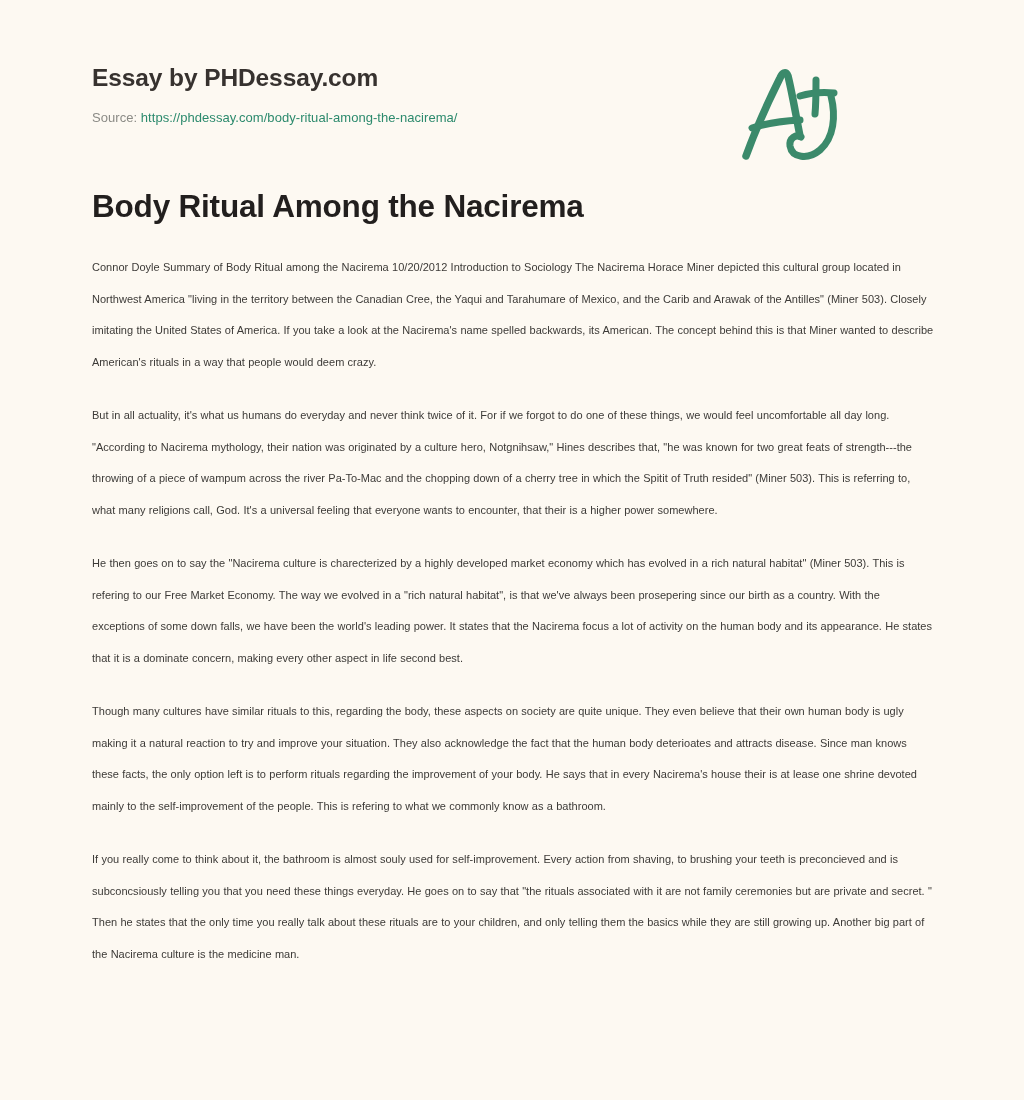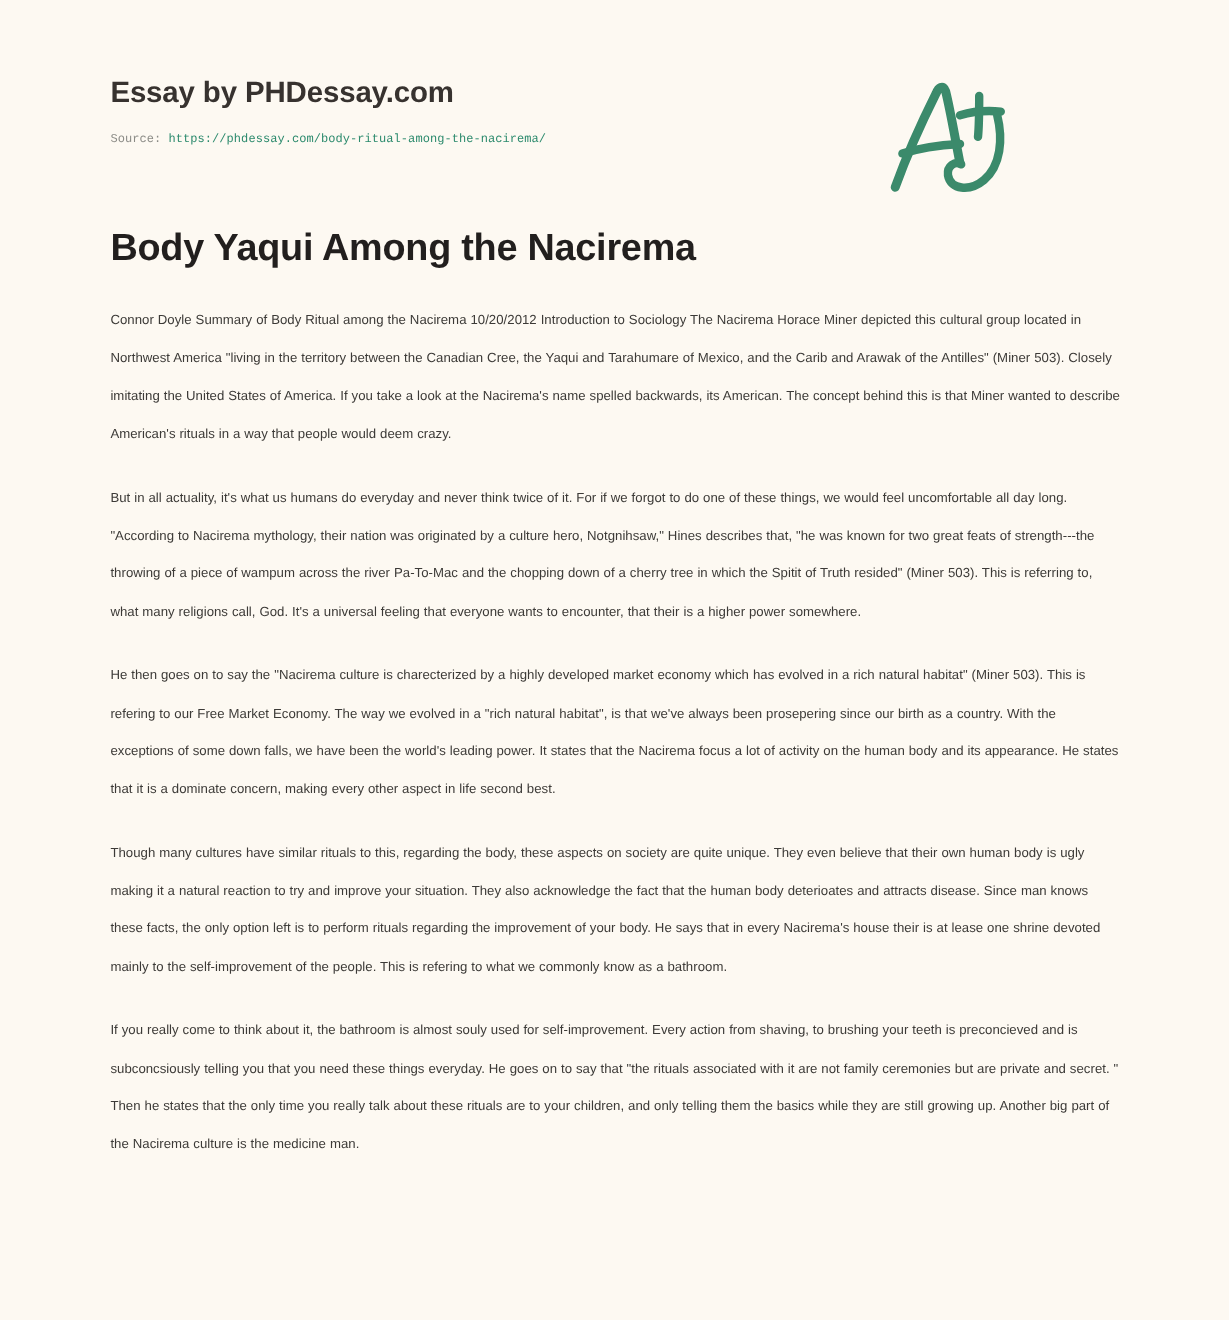--- a/index.html
+++ b/index.html
@@ -37,25 +37,24 @@
     font-size: 24.5px;
     font-weight: 700;
     color: #37322f;
     letter-spacing: -0.1px;
     line-height: 1.2;
     margin: 0;
   }
 
   .source-line {
     margin: 18px 0 0 0;
-    font-size: 10px;
+    font-size: 13px;
     line-height: 1.3;
     color: #8b8b86;
     letter-spacing: 0.05px;
-    font-family: Liberation Mono, monospace;
   }
 
   .source-link {
     color: #2c8a6d;
     text-decoration: none;
   }
 
   .logo {
     position: absolute;
     top: 58px;
@@ -120,21 +119,21 @@
           <path d="M86 22 C 86 34, 86 46, 85 56" stroke-width="7"></path>
 
           <path d="M70 38 C 80 35, 94 34, 104 35" stroke-width="7"></path>
 
           <path d="M101 38 C 106 58, 104 80, 90 92 C 78 102, 62 100, 60 88 C 59 80, 66 76, 71 79" stroke-width="7"></path>
         </g>
       </svg>
     </div>
   </div>
 
-  <h1 class="doc-title">Body Yaqui Among the Nacirema</h1>
+  <h1 class="doc-title">Body Ritual Among the Nacirema</h1>
 
   <div class="article">
     <p>Connor Doyle Summary of Body Ritual among the Nacirema 10/20/2012 Introduction to Sociology The Nacirema Horace Miner depicted this cultural group located in Northwest America "living in the territory between the Canadian Cree, the Yaqui and Tarahumare of Mexico, and the Carib and Arawak of the Antilles" (Miner 503). Closely imitating the United States of America. If you take a look at the Nacirema's name spelled backwards, its American. The concept behind this is that Miner wanted to describe American's rituals in a way that people would deem crazy.</p>
     <p>But in all actuality, it's what us humans do everyday and never think twice of it. For if we forgot to do one of these things, we would feel uncomfortable all day long. "According to Nacirema mythology, their nation was originated by a culture hero, Notgnihsaw," Hines describes that, "he was known for two great feats of strength---the throwing of a piece of wampum across the river Pa-To-Mac and the chopping down of a cherry tree in which the Spitit of Truth resided" (Miner 503). This is referring to, what many religions call, God. It's a universal feeling that everyone wants to encounter, that their is a higher power somewhere.</p>
     <p>He then goes on to say the "Nacirema culture is charecterized by a highly developed market economy which has evolved in a rich natural habitat" (Miner 503). This is refering to our Free Market Economy. The way we evolved in a "rich natural habitat", is that we've always been prosepering since our birth as a country. With the exceptions of some down falls, we have been the world's leading power. It states that the Nacirema focus a lot of activity on the human body and its appearance. He states that it is a dominate concern, making every other aspect in life second best.</p>
     <p>Though many cultures have similar rituals to this, regarding the body, these aspects on society are quite unique. They even believe that their own human body is ugly making it a natural reaction to try and improve your situation. They also acknowledge the fact that the human body deterioates and attracts disease. Since man knows these facts, the only option left is to perform rituals regarding the improvement of your body. He says that in every Nacirema's house their is at lease one shrine devoted mainly to the self-improvement of the people. This is refering to what we commonly know as a bathroom.</p>
     <p>If you really come to think about it, the bathroom is almost souly used for self-improvement. Every action from shaving, to brushing your teeth is preconcieved and is subconcsiously telling you that you need these things everyday. He goes on to say that "the rituals associated with it are not family ceremonies but are private and secret. " Then he states that the only time you really talk about these rituals are to your children, and only telling them the basics while they are still growing up. Another big part of the Nacirema culture is the medicine man.</p>
 
   </div>
 

